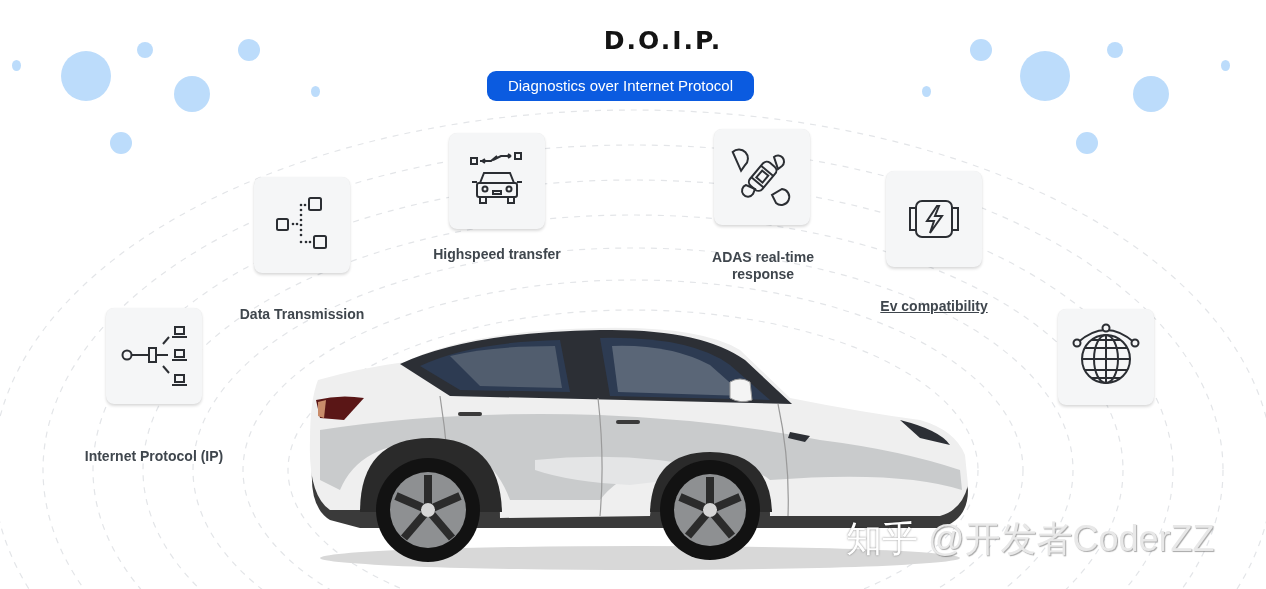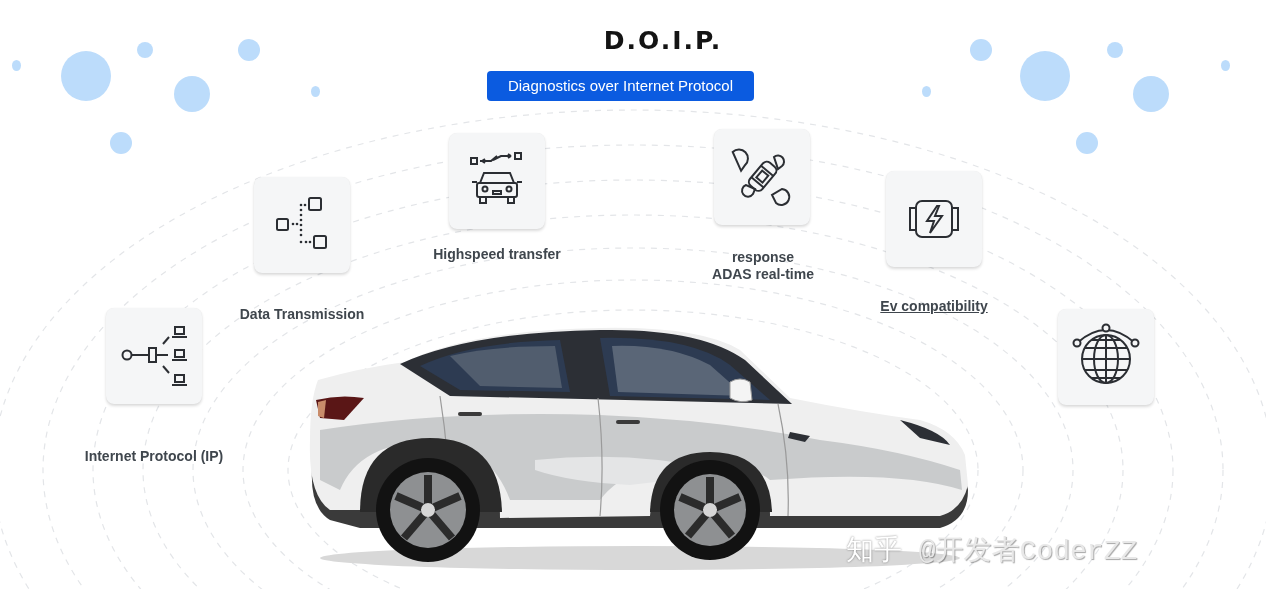--- a/index.html
+++ b/index.html
@@ -1,25 +1,25 @@
 <!DOCTYPE html>
 <html><head>
 <meta charset="utf-8">
 <style>
   html,body{margin:0;padding:0;}
   body{width:1266px;height:589px;position:relative;overflow:hidden;background:#ffffff;font-family:"Liberation Sans",sans-serif;}
   .bg-arcs{position:absolute;left:0;top:0;width:1266px;height:589px;}
   .bubble{position:absolute;border-radius:50%;background:#bcdcfb;}
   .title{position:absolute;left:0;width:1266px;top:26px;text-align:center;font-family:"DejaVu Sans",sans-serif;font-weight:bold;font-size:25px;letter-spacing:2px;color:#141414;padding-left:30px;}
-  .subtitle-btn{position:absolute;left:487px;top:71px;width:267px;height:30px;background:#0b5be0;border-radius:4px;color:#fff;font-size:15px;line-height:30px;text-align:center;font-family:"Liberation Sans",sans-serif;}
+  .subtitle-btn{position:absolute;left:487px;top:71px;width:267px;height:30px;background:#0b5be0;border-radius:9px;color:#fff;font-size:15px;line-height:30px;text-align:center;font-family:"Liberation Sans",sans-serif;}
   .card{position:absolute;width:96px;height:96px;background:#f5f6f7;border-radius:8px;box-shadow:0 2px 3px rgba(0,0,0,0.14),0 0 1px rgba(0,0,0,0.08);}
   .card svg{position:absolute;left:0;top:0;width:96px;height:96px;}
   .label{position:absolute;font-weight:bold;font-size:14px;color:#3f464d;text-align:center;line-height:17px;font-family:"Liberation Sans",sans-serif;}
   .car{position:absolute;left:300px;top:320px;width:680px;height:260px;}
-  .watermark{position:absolute;left:846px;top:515px;font-size:28px;color:#ffffff;font-family:Liberation Mono, monospace;text-shadow:0 0 2px rgba(0,0,0,0.5);white-space:nowrap;margin-top:16px;}
+  .watermark{position:absolute;left:846px;top:515px;font-size:36px;color:#ffffff;font-family:Liberation Sans, sans-serif;text-shadow:0 0 2px rgba(0,0,0,0.5);white-space:nowrap;}
   .watermark .rest{color:#e8e8e8;text-shadow:1px 1px 1px rgba(0,0,0,0.35);}
 </style>
 </head>
 <body>
 
 <svg class="bg-arcs" viewBox="0 0 1266 589">
   <g fill="none" stroke="#e3e5e8" stroke-width="1.2" stroke-dasharray="6 6">
     <ellipse cx="633" cy="470" rx="640" ry="360"></ellipse>
     <ellipse cx="633" cy="470" rx="590" ry="325"></ellipse>
     <ellipse cx="633" cy="470" rx="540" ry="290"></ellipse>
@@ -127,22 +127,22 @@
       <g transform="rotate(40 48 48)">
         <rect x="40" y="32" width="16" height="30" rx="5"></rect>
         <line x1="40" y1="40" x2="56" y2="40"></line>
         <line x1="40" y1="55" x2="56" y2="55"></line>
         <rect x="44" y="43" width="8" height="9"></rect>
       </g>
     </g>
   </svg>
 </div>
 <div class="label" style="left:673px;top:249px;width:180px;">
+  <div>ADAS real-time</div>
   <div>response</div>
-  <div>ADAS real-time</div>
 </div>
 
 <div class="card" style="left:886px;top:171px;">
   <svg viewBox="0 0 96 96">
     <g fill="none" stroke="#2b2e33" stroke-width="2">
       <rect x="30" y="30" width="36" height="36" rx="6"></rect>
       <path d="M30 37 H24 V59 H30"></path>
       <path d="M66 37 H72 V59 H66"></path>
       <path d="M51 35 L41 50 H48 L44 62 L56 45 H49 L53 35 Z"></path>
     </g>

